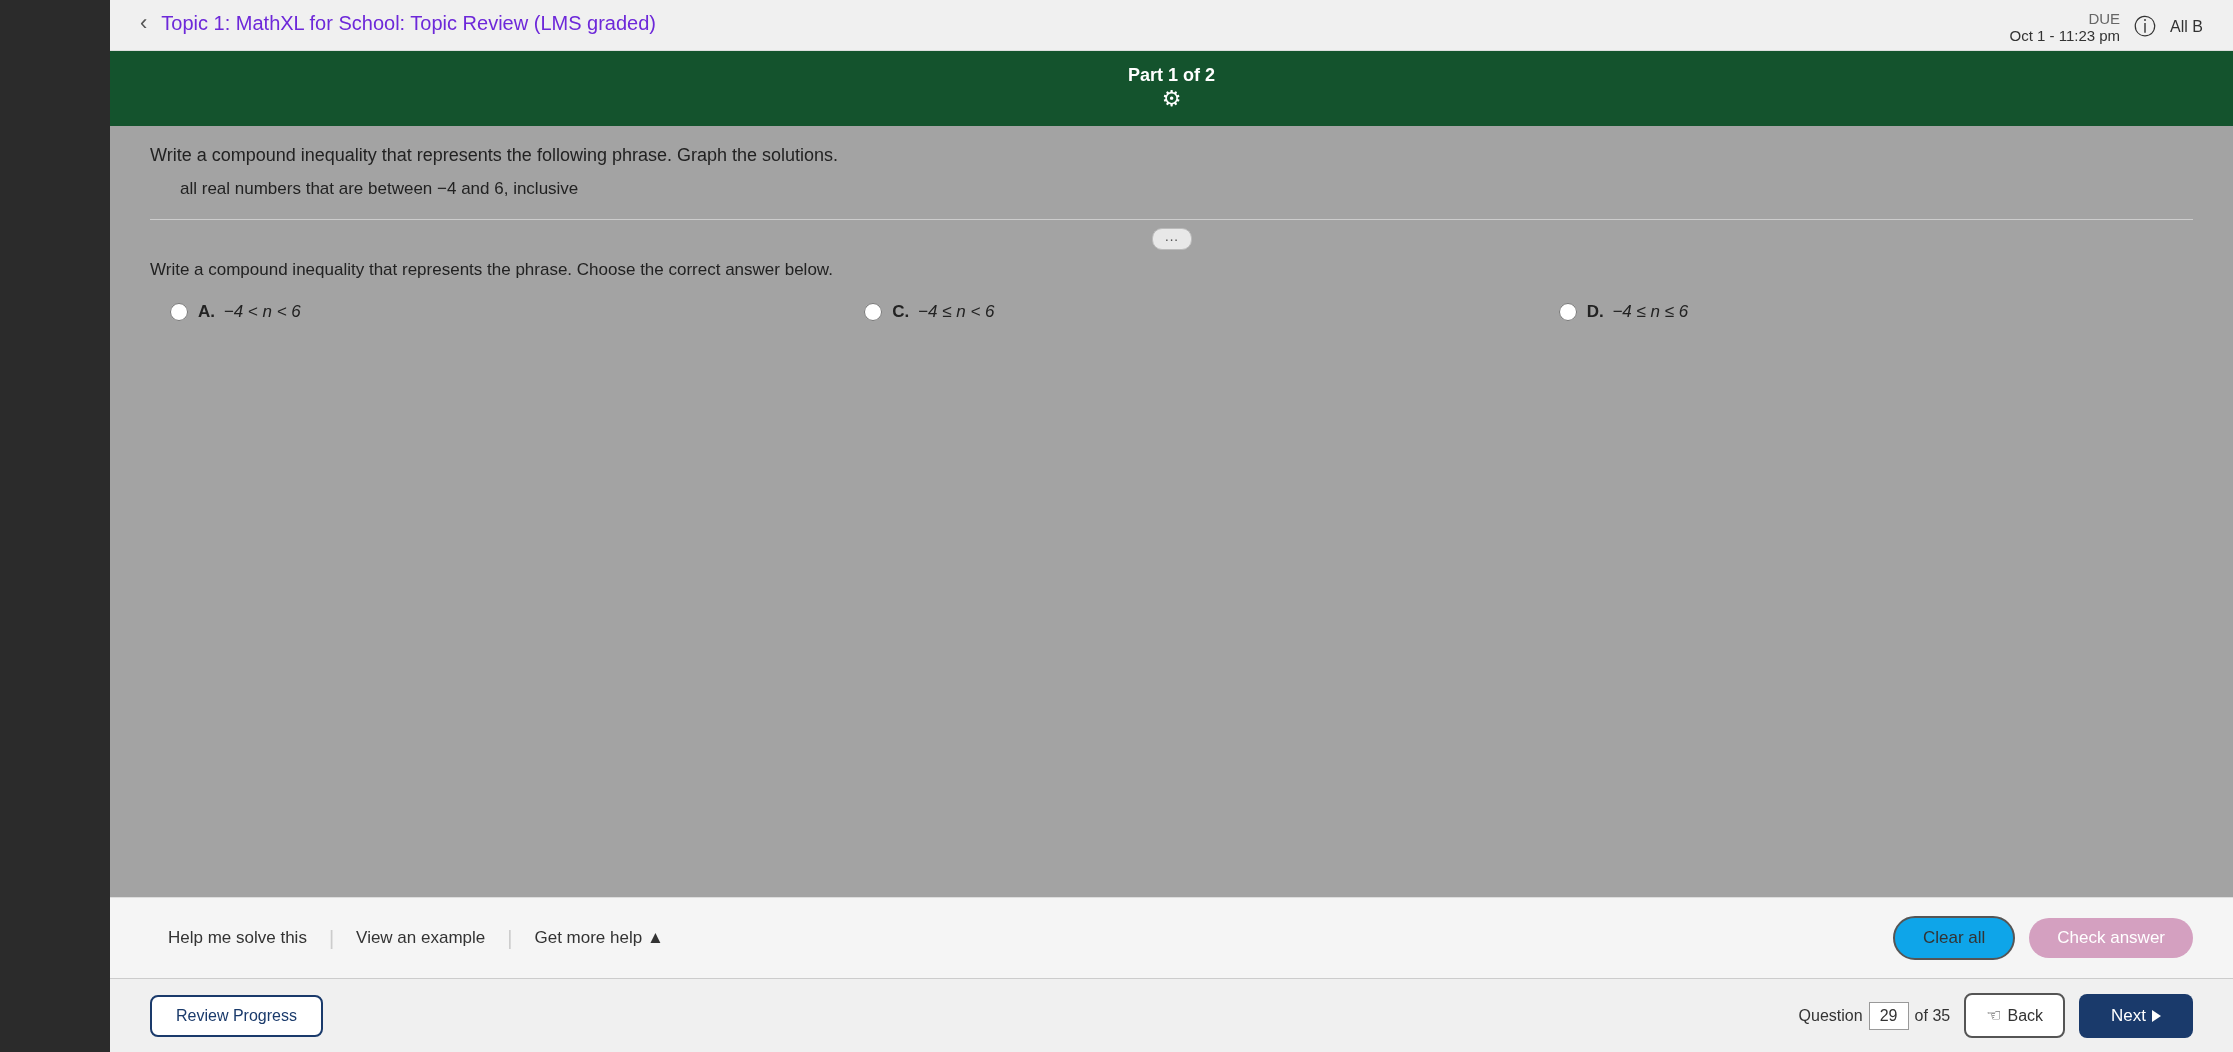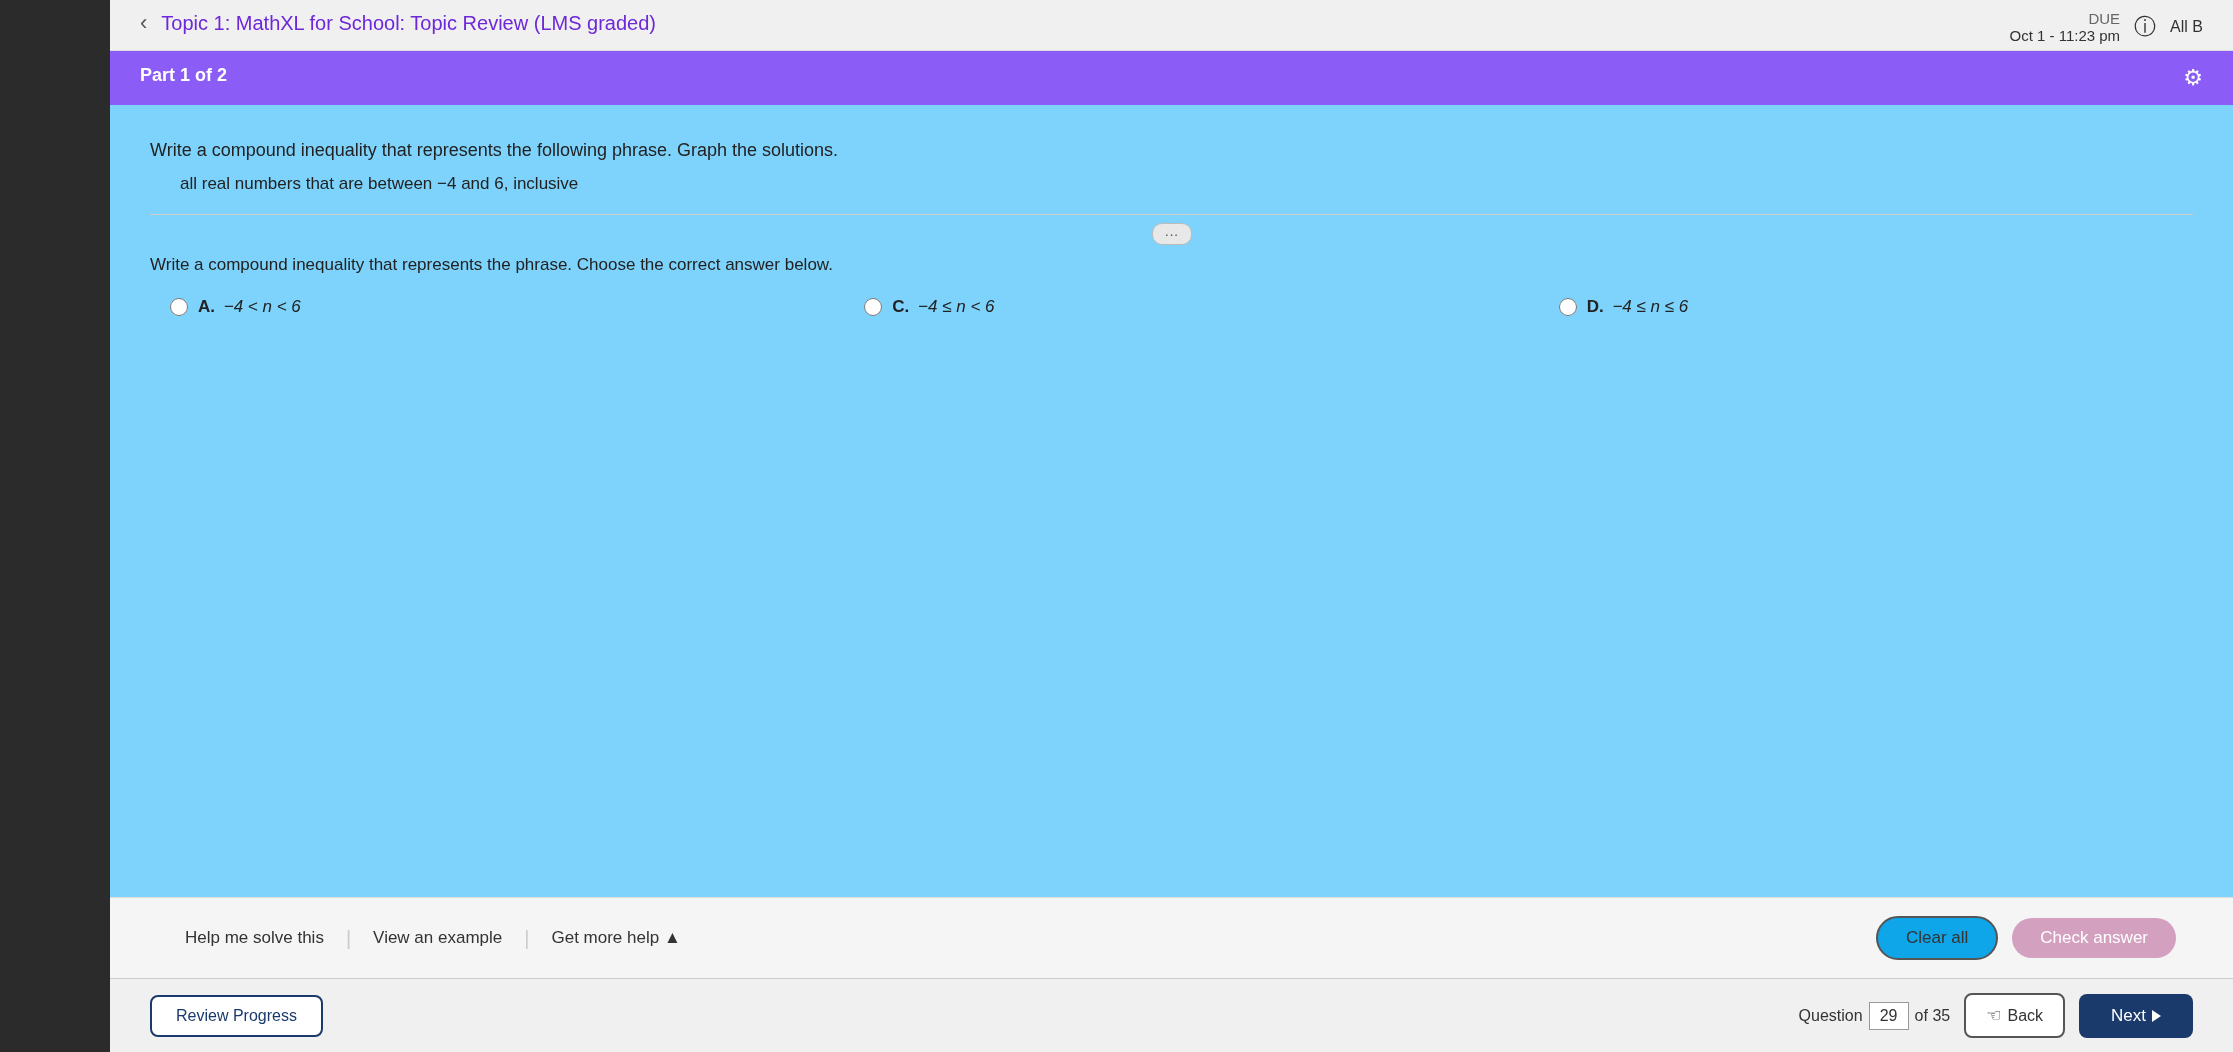--- a/index.html
+++ b/index.html
@@ -91,45 +91,46 @@
       font-size: 16px;
       color: #333;
       cursor: pointer;
       display: flex;
       align-items: center;
       gap: 4px;
     }
 
     
     .blue-banner {
-      background: #8b5cf6;
+      background: #14532d;
       color: white;
       padding: 14px 30px;
       display: flex;
-      align-items: flex-start;
+      align-items: center;
       justify-content: space-between;
+      flex-direction: column;
     }
 
     .part-label {
       font-size: 18px;
       font-weight: 600;
       color: white;
     }
 
     .settings-icon {
       font-size: 22px;
       color: white;
       cursor: pointer;
     }
 
     
     .content-area {
       flex: 1;
-      background: #7dd3fc;
-      padding: 32px 40px 20px 40px;
+      background: #a3a3a3;
+      padding: 16px 40px 20px 40px;
       overflow-y: auto;
       position: relative;
     }
 
     .question-instruction {
       font-size: 18px;
       color: #222;
       margin-bottom: 10px;
       line-height: 1.5;
     }
@@ -198,21 +199,21 @@
     }
 
     .math-text {
       font-style: italic;
     }
 
     
     .help-bar {
       background: #f5f5f5;
       border-top: 1px solid #ddd;
-      padding: 18px 57px;
+      padding: 18px 40px;
       display: flex;
       align-items: center;
       gap: 0;
     }
 
     .help-btn {
       background: none;
       border: none;
       font-size: 17px;
       color: #333;

